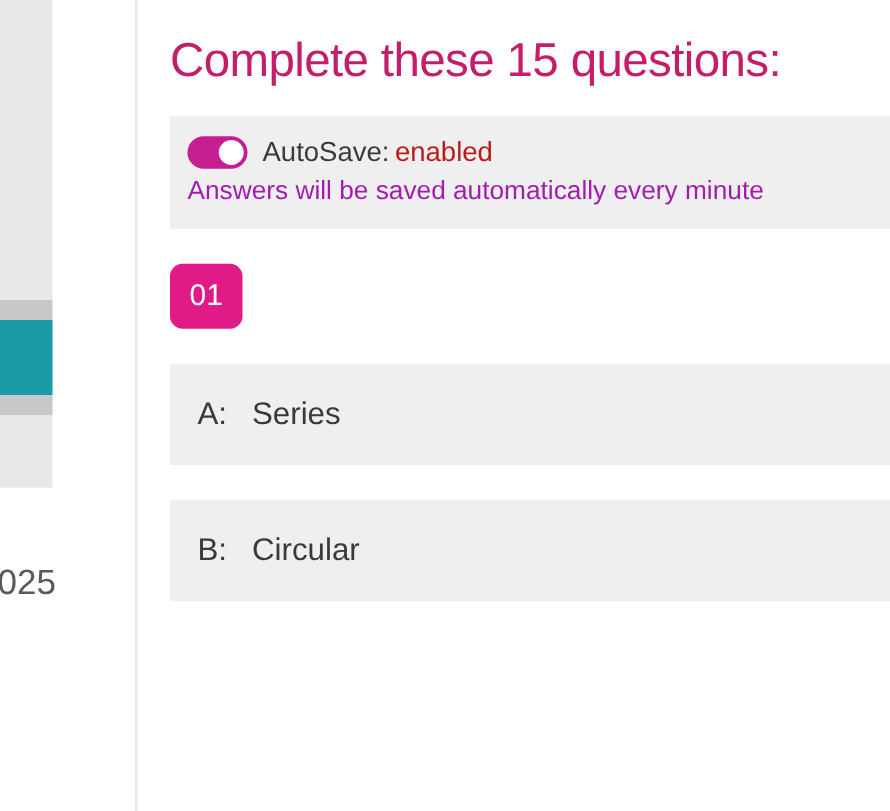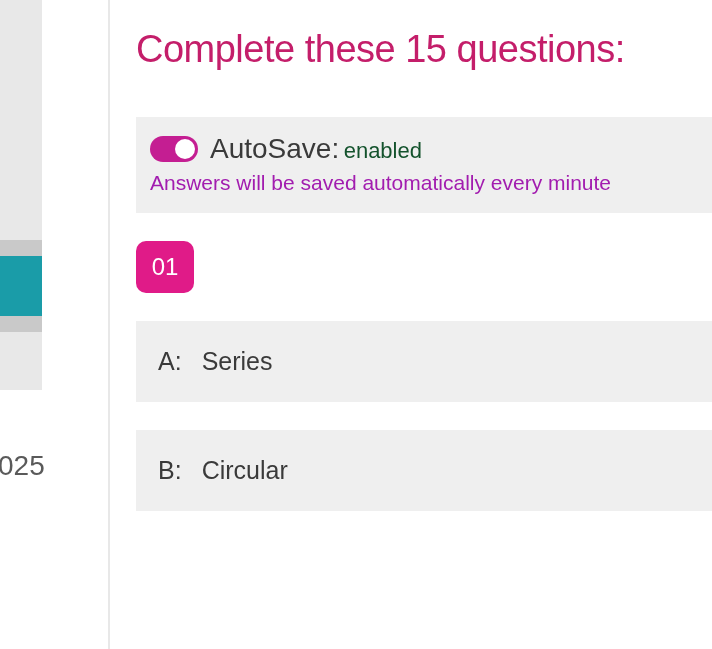--- a/index.html
+++ b/index.html
@@ -69,21 +69,21 @@
     .main {
       flex: 1;
       padding-left: 26px;
       padding-top: 28px;
     }
     .page-title {
       font-size: 38px;
       font-weight: 400;
       color: #c41e6a;
       letter-spacing: -0.5px;
-      margin-bottom: 46px;
+      margin-bottom: 22px;
     }
     .autosave-box {
       background: #efefef;
       padding: 16px 14px 18px 14px;
       margin-bottom: 28px;
     }
     .autosave-row {
       display: flex;
       align-items: center;
       gap: 12px;
@@ -101,26 +101,26 @@
     .toggle-knob {
       width: 20px;
       height: 20px;
       border-radius: 50%;
       background: #ffffff;
       position: absolute;
       top: 3px;
       right: 3px;
     }
     .autosave-label {
-      font-size: 28px;
+      font-size: 22px;
       color: #3a3a3a;
     }
     .autosave-status {
       font-size: 22px;
-      color: #14532d;
+      color: #b91c1c;
     }
     .autosave-note {
       font-size: 21px;
       color: #a21caf;
     }
     .question-block {
       display: flex;
       gap: 12px;
       align-items: flex-start;
       margin-bottom: 28px;

